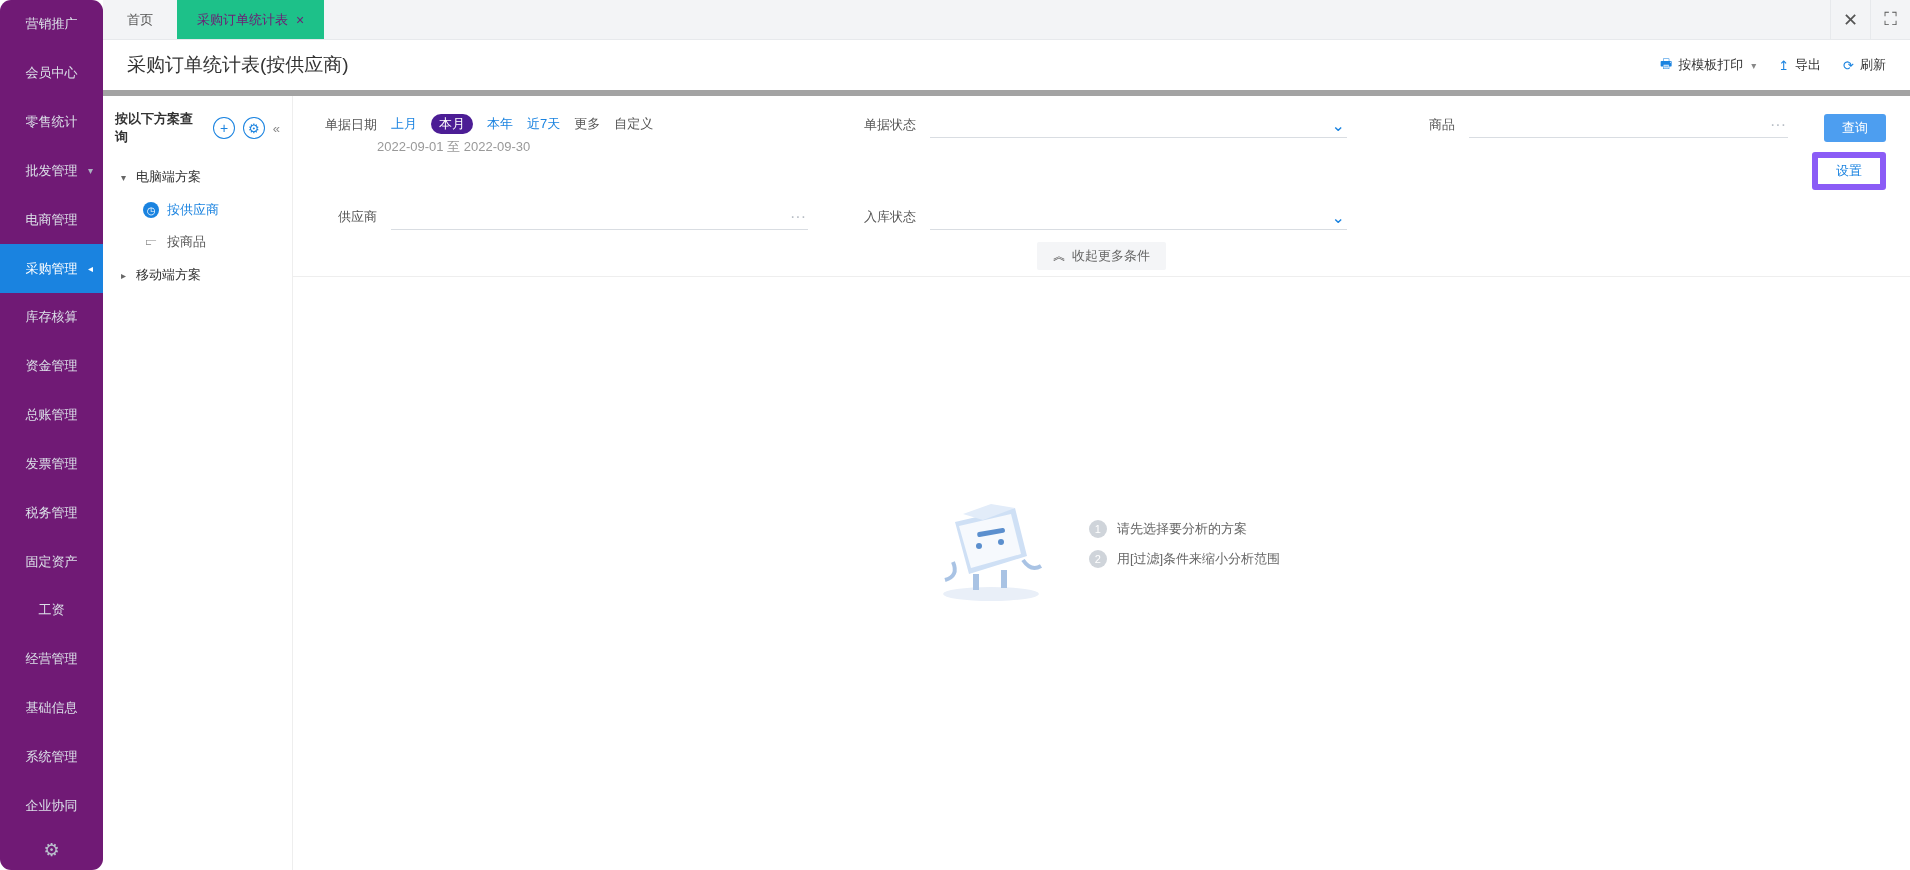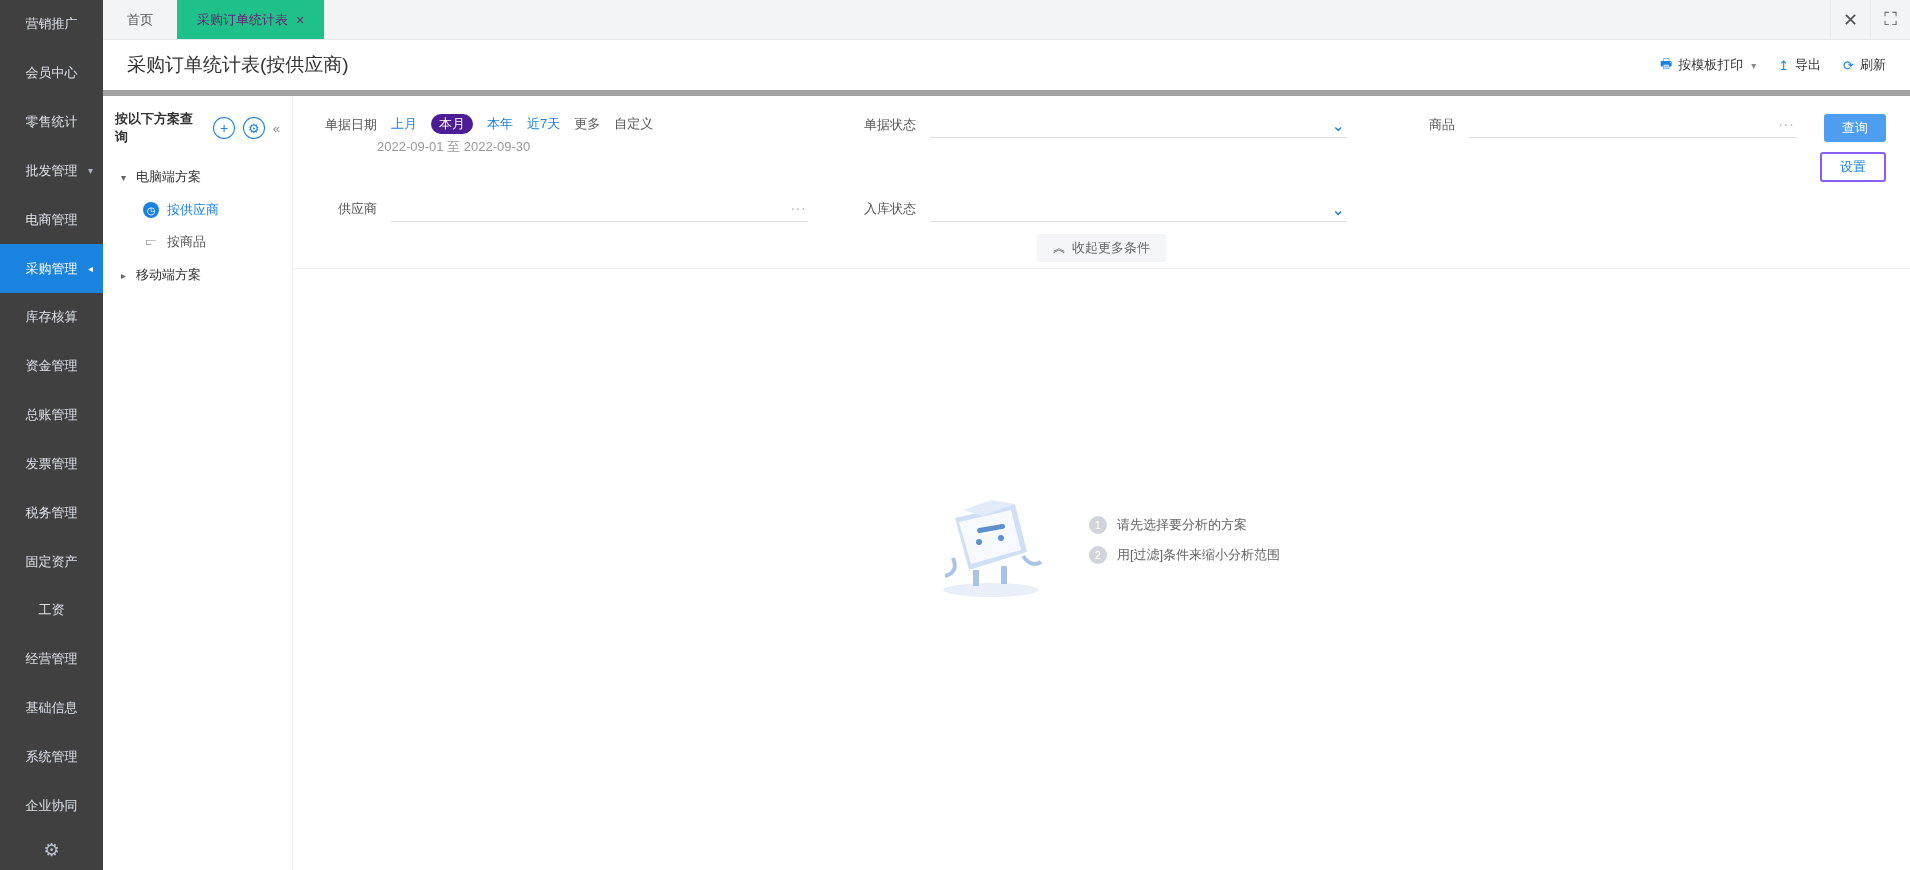--- a/index.html
+++ b/index.html
@@ -1,19 +1,19 @@
 <!DOCTYPE html>
 <html><head>
   <meta charset="utf-8">
   <style>
     * { box-sizing: border-box; margin: 0; padding: 0; font-family: "Microsoft YaHei", Arial, sans-serif; }
     body { width: 1910px; height: 870px; overflow: hidden; background: #fff; display: flex; font-size: 13px; color: #333; }
 
     
-    .sidebar { width: 103px; height: 100%; background: #404040; color: #dbe0e8; display: flex; flex-direction: column; }
+    .sidebar { width: 103px; height: 100%; background: #701a75; color: #dbe0e8; display: flex; flex-direction: column; border-radius: 11px; }
     .sidebar-item { height: 49px; display: flex; align-items: center; justify-content: center; cursor: pointer; position: relative; padding: 0 12px; }
     .sidebar-item.active { background: #1a83e0; color: #fff; }
     .sidebar-item .arrow { position: absolute; right: 10px; font-size: 10px; color: #aab2c0; }
     .sidebar-item.active .arrow { color: #fff; }
     .sidebar-footer { margin-top: auto; height: 40px; display: flex; align-items: center; justify-content: center; font-size: 18px; color: #bac1cd; cursor: pointer; }
 
     
     .main { flex: 1; display: flex; flex-direction: column; height: 100%; }
 
     
@@ -62,21 +62,21 @@
     .date-link.dark { color: #555; }
     .date-chip { background: #4c1d95; color: #fff; padding: 1px 8px; border-radius: 10px; cursor: pointer; }
     .date-range { color: #999; margin-top: 4px; padding-left: 60px; }
     .underline-input { border: none; border-bottom: 1px solid #d9dde2; width: 100%; height: 26px; background: transparent; outline: none; padding-right: 22px; }
     .input-wrap { position: relative; }
     .input-tail { position: absolute; right: 2px; top: 4px; color: #1a83e0; cursor: pointer; font-size: 16px; }
     .input-tail.gray { color: #b8bec6; }
 
     .actions-col { display: flex; flex-direction: column; gap: 10px; align-items: flex-end; padding-top: 2px; }
     .btn-primary { background: #4d9ef0; color: #fff; border: none; border-radius: 3px; padding: 5px 18px; cursor: pointer; font-size: 13px; }
-    .btn-outline { background: #fff; color: #1a83e0; border: 2px solid #8b5cf6; border-radius: 3px; padding: 4px 18px; cursor: pointer; font-size: 13px; }
+    .btn-outline { background: #fff; color: #1a83e0; border: 6px solid #8b5cf6; border-radius: 3px; padding: 4px 18px; cursor: pointer; font-size: 13px; }
 
     .collapse-bar { display: flex; justify-content: center; margin-top: 12px; }
     .collapse-btn { background: #f4f5f7; color: #666; padding: 5px 16px; border-radius: 2px; cursor: pointer; display: inline-flex; align-items: center; gap: 6px; }
 
     
     .empty-area { flex: 1; display: flex; align-items: center; justify-content: center; }
     .empty-inner { display: flex; align-items: center; gap: 36px; transform: translateY(-30px); }
     .empty-tips { list-style: none; display: flex; flex-direction: column; gap: 12px; color: #666; }
     .empty-tips li { display: flex; align-items: center; gap: 10px; }
     .tip-num { width: 18px; height: 18px; border-radius: 50%; background: #cfd4da; color: #fff; display: inline-flex; align-items: center; justify-content: center; font-size: 11px; }

